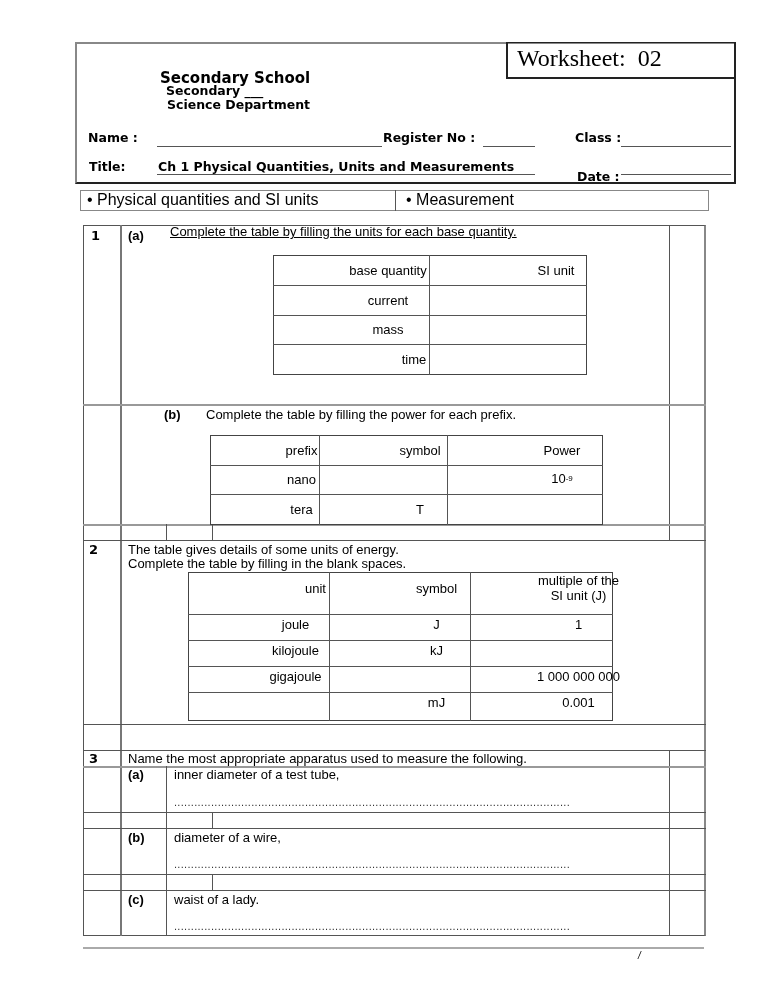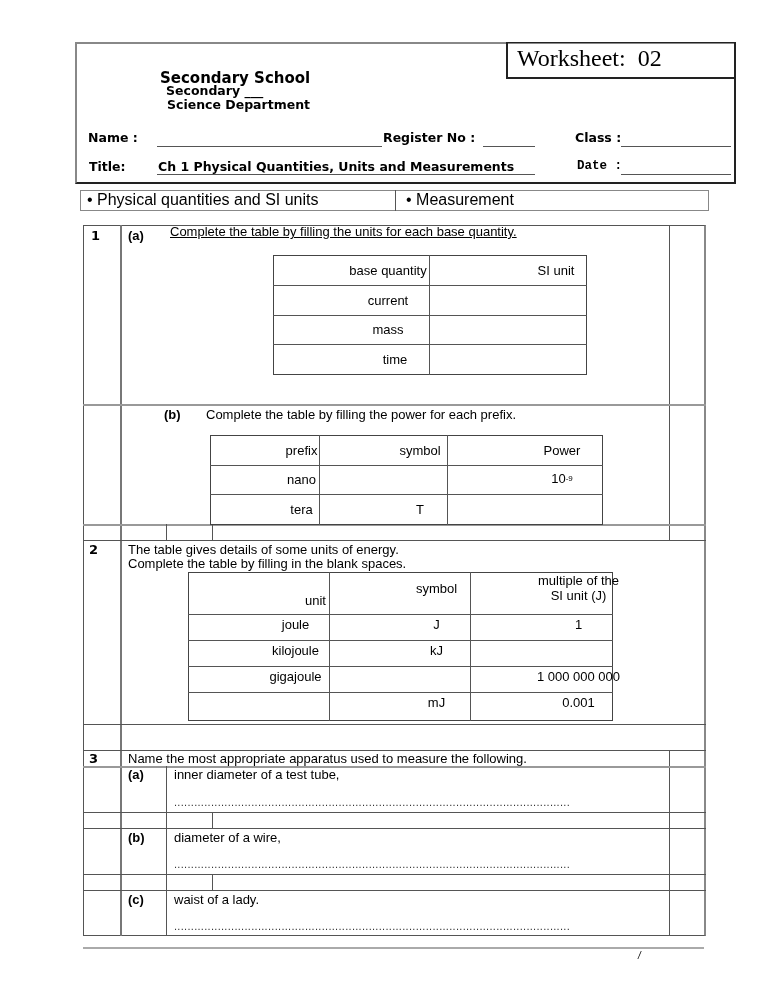--- a/index.html
+++ b/index.html
@@ -30,21 +30,21 @@
 <div class="abs bold" style="left:88px;top:130px;font-size:12.5px;">Name :</div>
 <div class="ul" style="left:157px;top:131px;width:225px;height:15px;"></div>
 <div class="abs bold" style="left:383px;top:130px;font-size:12.5px;">Register No :</div>
 <div class="ul" style="left:483px;top:131px;width:52px;height:15px;"></div>
 <div class="abs bold" style="left:575px;top:130px;font-size:12.5px;">Class :</div>
 <div class="ul" style="left:621px;top:131px;width:110px;height:15px;"></div>
 
 <div class="abs bold" style="left:89px;top:159px;font-size:12.5px;">Title:</div>
 <div class="abs bold" style="left:158px;top:159px;font-size:12.5px;">Ch 1 Physical Quantities, Units and Measurements</div>
 <div class="ul" style="left:157px;top:160px;width:378px;height:14px;"></div>
-<div class="abs bold" style="left:577px;top:159px;font-size:12.5px;font-family:Liberation Mono, monospace;">Date :</div>
+<div class="abs bold" style="left:577px;top:169px;font-size:12.5px;">Date :</div>
 <div class="ul" style="left:621px;top:160px;width:110px;height:14px;"></div>
 
 <div class="abs" style="left:80px;top:190px;width:629px;height:21px;border:1px solid #888;box-sizing:border-box;"></div>
 <div class="vline" style="left:395px;top:190px;height:21px;border-color:#555;"></div>
 <div class="abs" style="left:87px;top:191px;font-size:16px;">• Physical quantities and SI units</div>
 <div class="abs" style="left:406px;top:191px;font-size:16px;">• Measurement</div>
 
 <div class="abs" style="left:83px;top:225px;width:623px;height:711px;border:1px solid #555;border-right:2px solid #888;box-sizing:border-box;"></div>
 
 <div class="vbold" style="left:120px;top:225px;height:711px;"></div>
@@ -78,21 +78,21 @@
 <div class="vline" style="left:429px;top:255px;height:120px;"></div>
 <div class="hline" style="left:273px;top:285px;width:314px;"></div>
 <div class="hline" style="left:273px;top:315px;width:314px;"></div>
 <div class="hline" style="left:273px;top:344px;width:314px;"></div>
 <div class="cell" style="left:273px;top:255px;width:156px;height:30px;">base quantity</div>
 <div class="cell" style="left:429px;top:255px;width:180px;height:30px;">SI unit</div>
 <div class="cell" style="left:273px;top:285px;width:156px;height:30px;">current</div>
 <div class="cell" style="left:429px;top:285px;width:158px;height:30px;"></div>
 <div class="cell" style="left:273px;top:315px;width:156px;height:29px;">mass</div>
 <div class="cell" style="left:429px;top:315px;width:158px;height:29px;"></div>
-<div class="cell" style="left:264px;top:344px;width:156px;height:30px;padding-left:16px;">time</div>
+<div class="cell" style="left:283px;top:344px;width:156px;height:30px;padding-left:16px;">time</div>
 <div class="cell" style="left:429px;top:344px;width:158px;height:30px;"></div>
 
 <div class="abs bold t13" style="left:164px;top:407px;font-family:'Liberation Sans',sans-serif;">(b)</div>
 <div class="abs t13" style="left:206px;top:407px;">Complete the table by filling the power for each prefix.</div>
 
 <div class="box" style="left:210px;top:435px;width:393px;height:90px;"></div>
 <div class="vline" style="left:319px;top:435px;height:90px;"></div>
 <div class="vline" style="left:447px;top:435px;height:90px;"></div>
 <div class="hline" style="left:210px;top:465px;width:393px;"></div>
 <div class="hline" style="left:210px;top:494px;width:393px;"></div>
@@ -113,21 +113,21 @@
 <div class="abs t13" style="left:128px;top:542px;">The table gives details of some units of energy.</div>
 <div class="abs t13" style="left:128px;top:556px;">Complete the table by filling in the blank spaces.</div>
 
 <div class="box" style="left:188px;top:572px;width:425px;height:149px;"></div>
 <div class="vline" style="left:329px;top:572px;height:149px;"></div>
 <div class="vline" style="left:470px;top:572px;height:149px;"></div>
 <div class="hline" style="left:188px;top:614px;width:425px;"></div>
 <div class="hline" style="left:188px;top:640px;width:425px;"></div>
 <div class="hline" style="left:188px;top:666px;width:425px;"></div>
 <div class="hline" style="left:188px;top:692px;width:425px;"></div>
-<div class="cell" style="left:188px;top:584px;width:141px;height:32px;padding-left:20px;">unit</div>
+<div class="cell" style="left:188px;top:572px;width:141px;height:32px;padding-left:20px;">unit</div>
 <div class="cell" style="left:329px;top:572px;width:141px;height:32px;">symbol</div>
 <div class="cell" style="left:470px;top:572px;width:143px;height:32px;flex-direction:column;">
   <span>multiple of the</span>
   <span>SI unit (J)</span>
 </div>
 
 <div class="cell" style="left:188px;top:614px;width:141px;height:20px;">joule</div>
 <div class="cell" style="left:329px;top:614px;width:141px;height:20px;">J</div>
 <div class="cell" style="left:470px;top:614px;width:143px;height:20px;">1</div>
 

